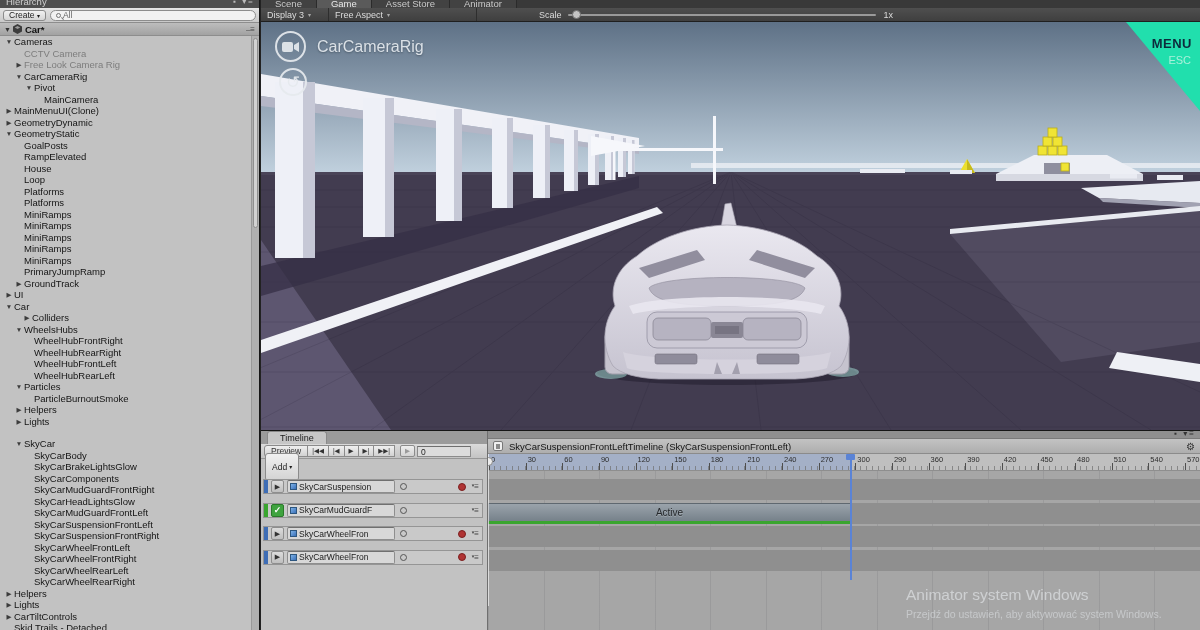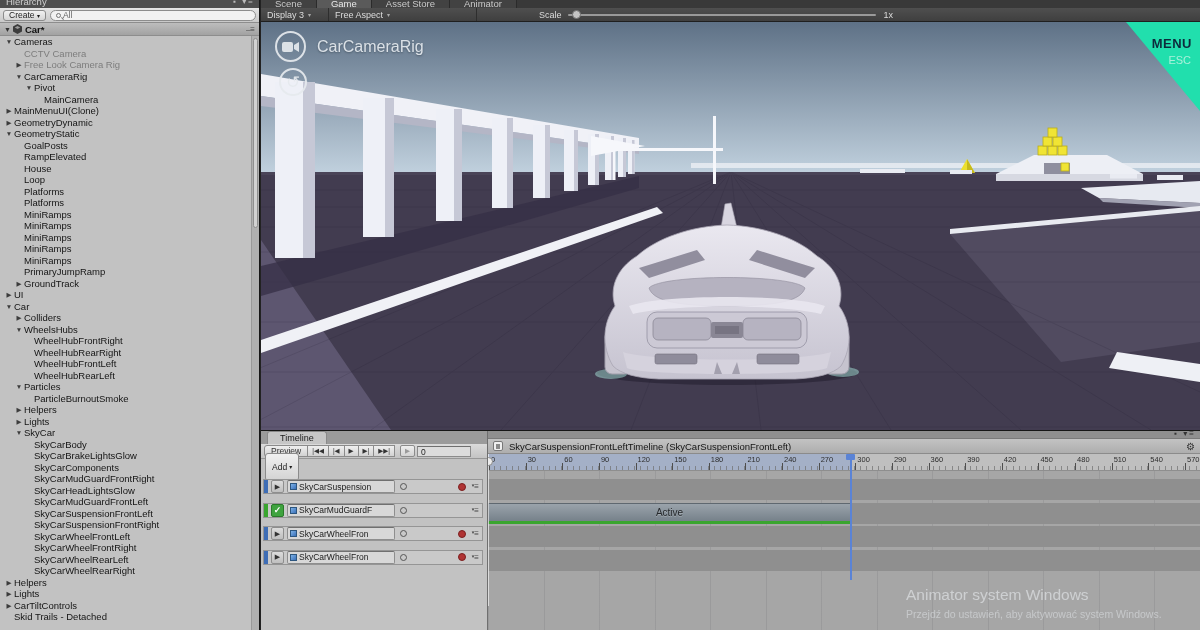--- a/index.html
+++ b/index.html
@@ -222,21 +222,21 @@
           <span class="lbl">GroundTrack</span>
         </div>
         <div class="tree-row" style="padding-left: 4px;">
           <span class="arrow">▶</span>
           <span class="lbl">UI</span>
         </div>
         <div class="tree-row" style="padding-left: 4px;">
           <span class="arrow">▼</span>
           <span class="lbl">Car</span>
         </div>
-        <div class="tree-row" style="padding-left: 14px; align-items: flex-end;">
+        <div class="tree-row" style="padding-left: 22px; align-items: flex-end;">
           <span class="arrow">▶</span>
           <span class="lbl">Colliders</span>
         </div>
         <div class="tree-row" style="padding-left: 14px;">
           <span class="arrow">▼</span>
           <span class="lbl">WheelsHubs</span>
         </div>
         <div class="tree-row" style="padding-left: 24px;">
           <span class="arrow"></span>
           <span class="lbl">WheelHubFrontRight</span>
@@ -262,21 +262,21 @@
           <span class="lbl">ParticleBurnoutSmoke</span>
         </div>
         <div class="tree-row" style="padding-left: 14px;">
           <span class="arrow">▶</span>
           <span class="lbl">Helpers</span>
         </div>
         <div class="tree-row" style="padding-left: 14px;">
           <span class="arrow">▶</span>
           <span class="lbl">Lights</span>
         </div>
-        <div class="tree-row" style="padding-left: 14px;">
+        <div class="tree-row" style="padding-left: 14px; margin-top: 11px;">
           <span class="arrow">▼</span>
           <span class="lbl">SkyCar</span>
         </div>
         <div class="tree-row" style="padding-left: 24px;">
           <span class="arrow"></span>
           <span class="lbl">SkyCarBody</span>
         </div>
         <div class="tree-row" style="padding-left: 24px;">
           <span class="arrow"></span>
           <span class="lbl">SkyCarBrakeLightsGlow</span>

